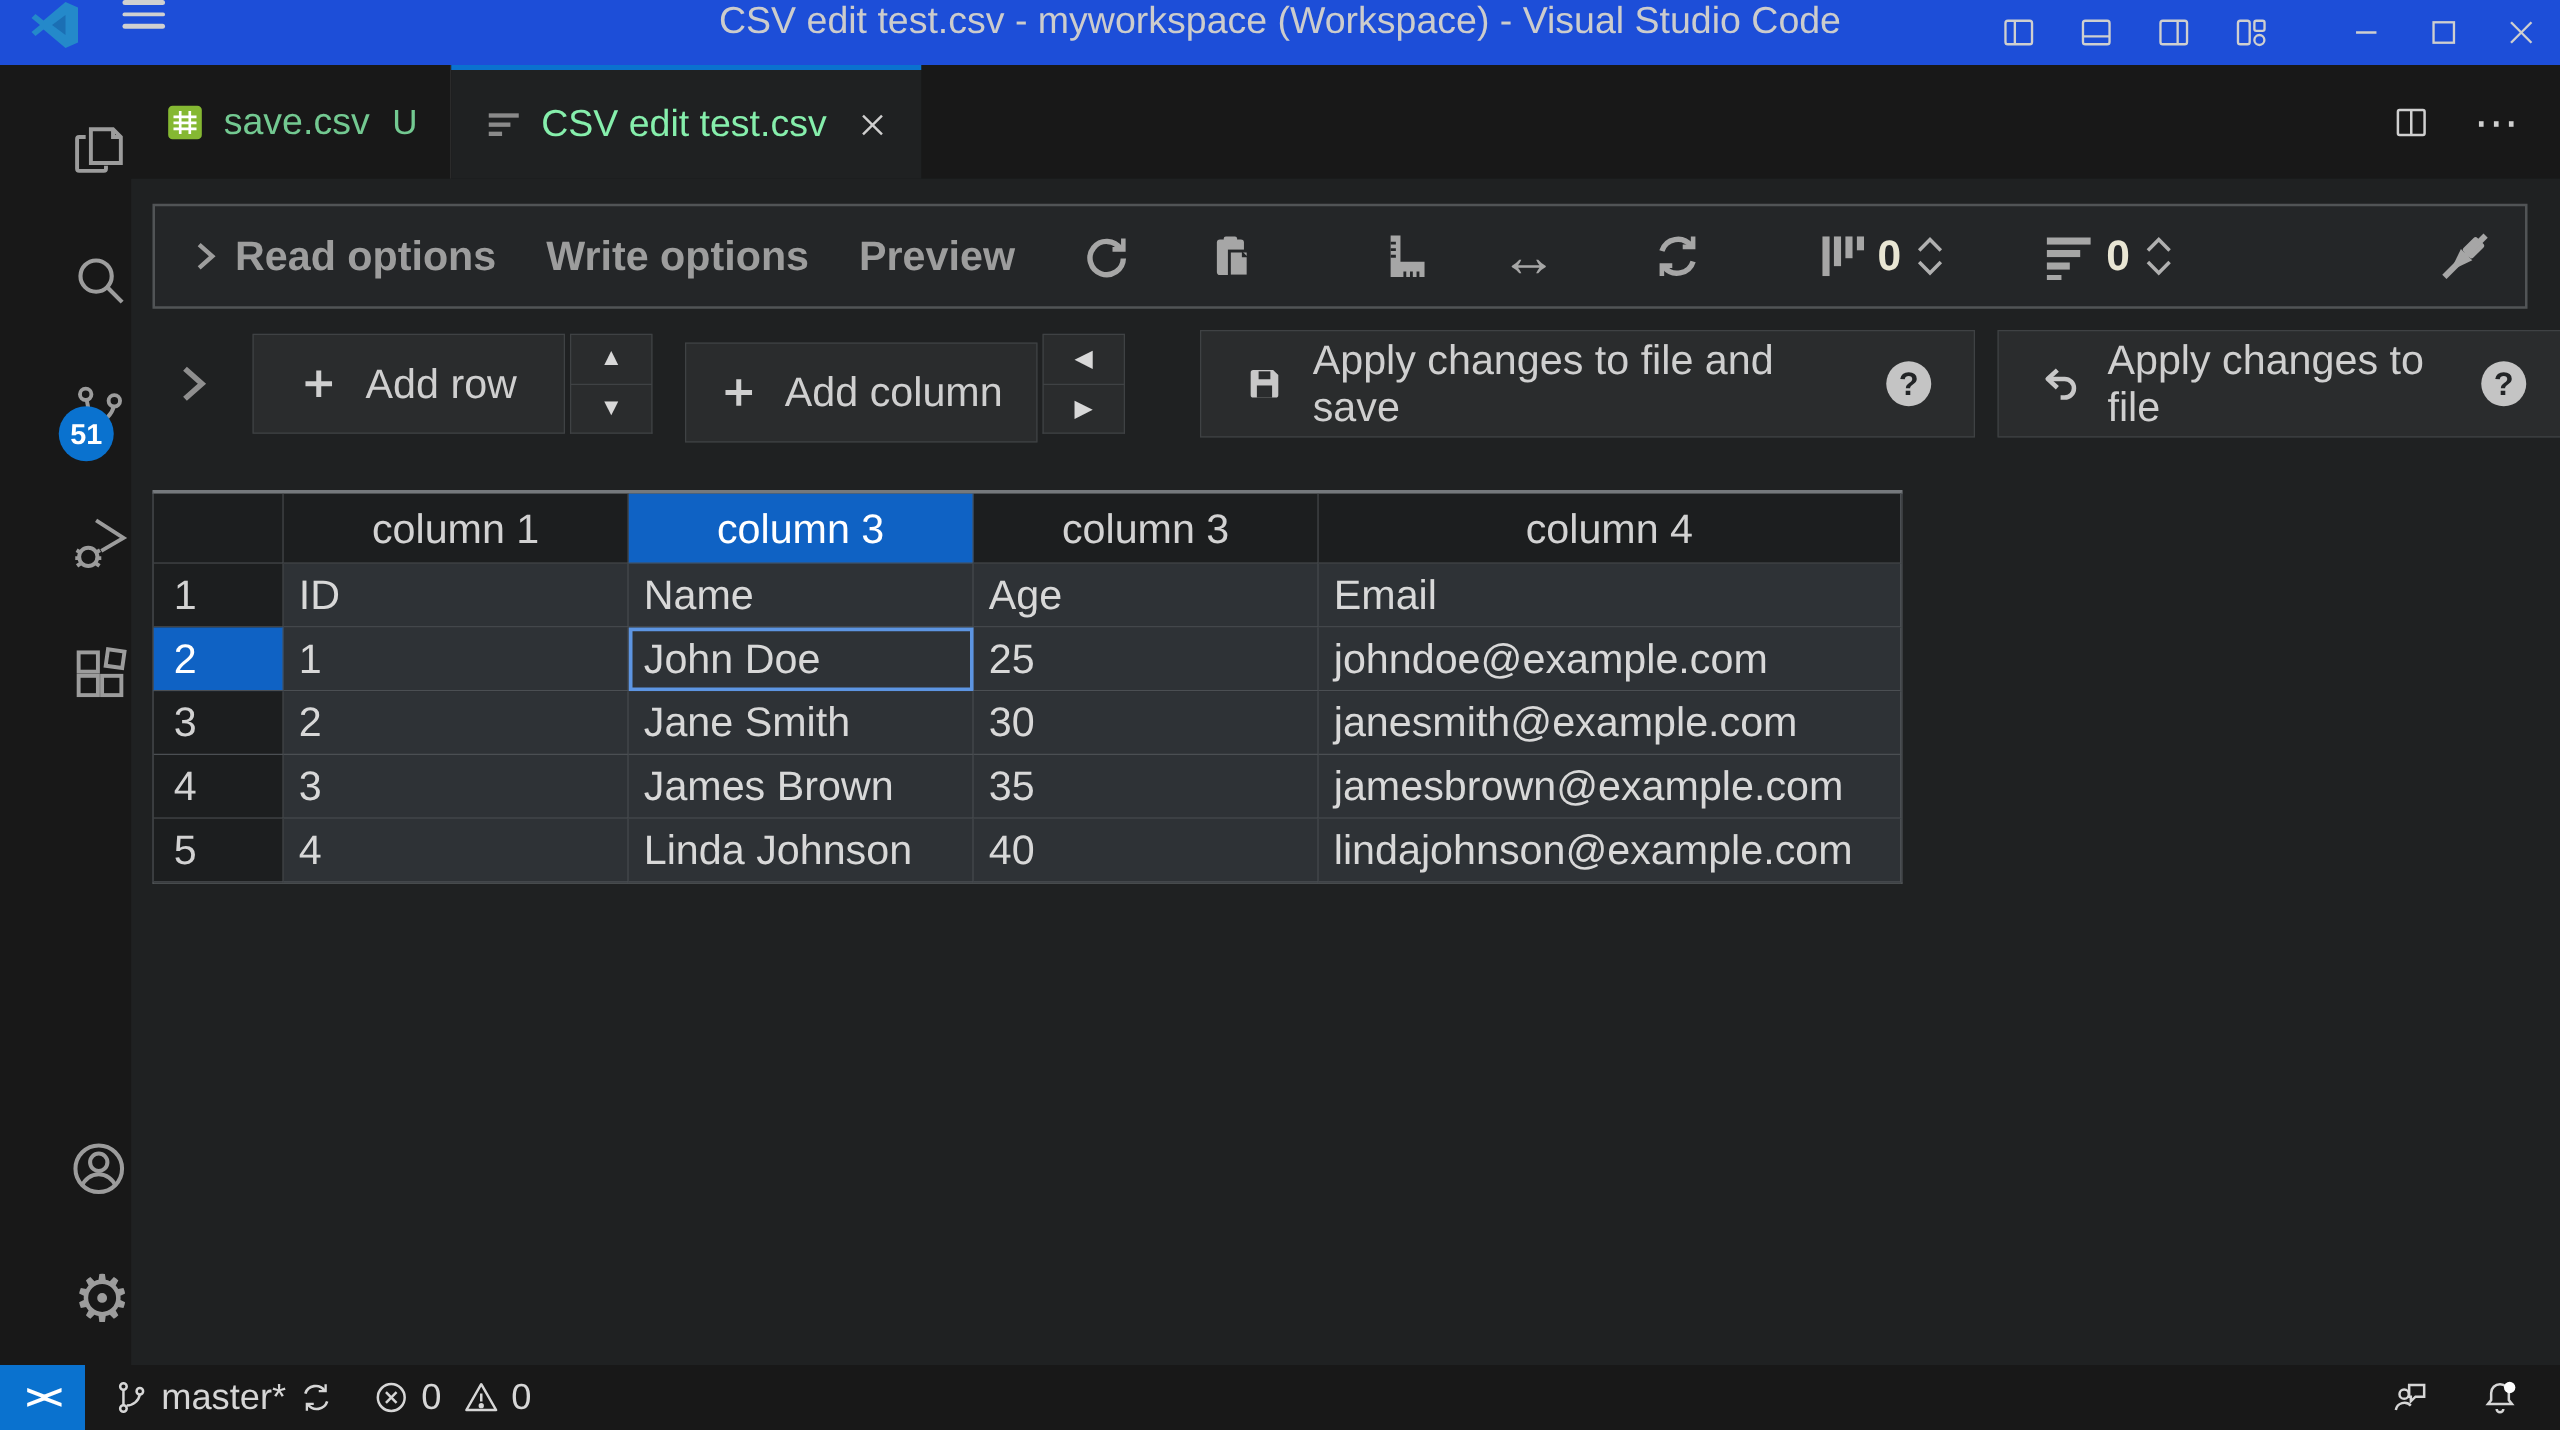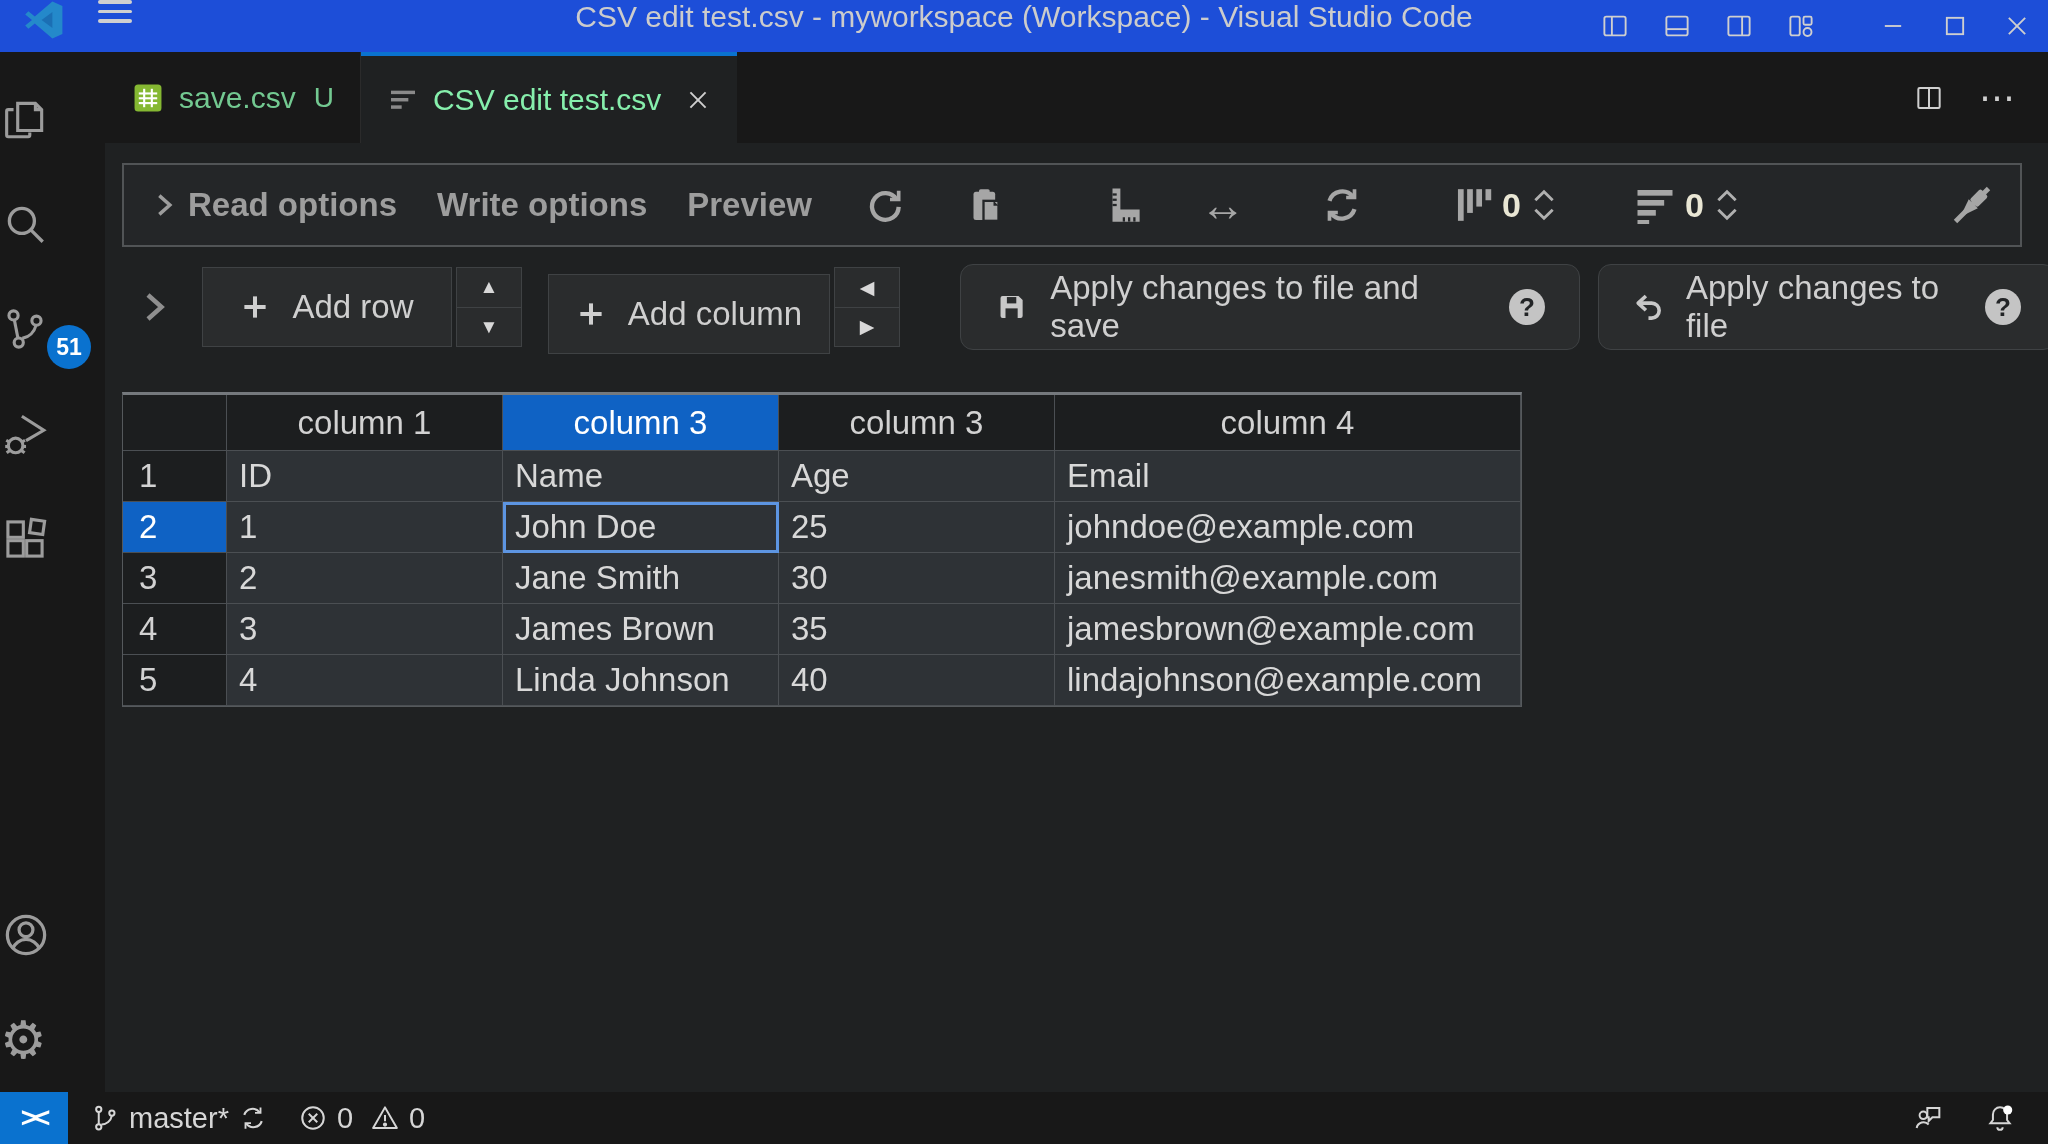--- a/index.html
+++ b/index.html
@@ -15,21 +15,21 @@
   .menu-btn{margin-left:34px;width:34px;display:flex;flex-direction:column;gap:6px;cursor:pointer;}
   .menu-btn div{height:3.5px;background:#d0d0d0;border-radius:2px;}
   .win-title{position:absolute;left:0;right:0;text-align:center;font-size:30px;color:#cccccc;pointer-events:none;}
   .win-controls{margin-left:auto;display:flex;align-items:center;height:100%;}
   .wc-btn{width:62px;height:52px;display:flex;align-items:center;justify-content:center;cursor:pointer;}
   .wc-btn.spacer{width:30px;}
 
   
   .activitybar{position:absolute;left:0;top:52px;bottom:52px;width:105px;background:#181818;
                display:flex;flex-direction:column;align-items:center;padding-top:14px;}
-  .act-item{position:relative;width:105px;height:105px;display:flex;align-items:center;justify-content:flex-start;cursor:pointer;}
+  .act-item{position:relative;width:105px;height:105px;display:flex;align-items:center;justify-content:flex-end;cursor:pointer;}
   .act-bottom{margin-top:auto;display:flex;flex-direction:column;align-items:center;width:100%;}
   .badge{position:absolute;right:14px;bottom:12px;min-width:44px;height:44px;border-radius:22px;
          background:#0a72cf;color:#ffffff;font-size:23px;font-weight:bold;
          display:flex;align-items:center;justify-content:center;}
   .gear-glyph{font-size:52px;color:#9c9c9c;line-height:1;}
 
   
   .tabbar{position:absolute;left:105px;top:52px;right:0;height:91px;background:#181818;display:flex;}
   .tab{height:100%;display:flex;align-items:center;padding:0 26px;gap:14px;cursor:pointer;}
   .tab.inactive{background:#181818;border-right:1px solid #2b2b2b;color:#73c991;}
@@ -52,21 +52,21 @@
   .chev-stack{display:flex;flex-direction:column;gap:2px;cursor:pointer;}
 
   
   .action-row{position:absolute;left:17px;top:116px;width:1960px;height:96px;display:flex;align-items:center;}
   .btn{background:#2a2c2d;border:1px solid #3f4244;color:#cfcfcf;font-size:33px;
        display:flex;align-items:center;justify-content:center;gap:22px;cursor:pointer;}
   .spinner{display:flex;flex-direction:column;width:66px;height:80px;}
   .spin-btn{flex:1;background:#2a2c2d;border:1px solid #3f4244;color:#d8d8d8;font-size:19px;
             display:flex;align-items:center;justify-content:center;cursor:pointer;}
   .spin-btn + .spin-btn{border-top:none;}
-  .big-btn{height:86px;padding:0 34px;justify-content:space-between;border-radius:13px;}
+  .big-btn{height:86px;padding:0 34px;justify-content:space-between;}
   .q-circle{width:36px;height:36px;border-radius:50%;background:#c4c4c4;color:#222426;
             font-size:26px;font-weight:bold;display:flex;align-items:center;justify-content:center;flex:none;}
 
   
   .csv-table{position:absolute;left:17px;top:222px;border:1px solid #55595c;border-top:3px solid #75797d;margin-top:27px;}
   .tr{display:flex;height:51px;}
   .tr.head{height:56px;}
   .th,.td,.rownum{border-right:1px solid #4b4f53;border-bottom:1px solid #4b4f53;
                   display:flex;align-items:center;font-size:33px;overflow:hidden;white-space:nowrap;}
   .th{background:#1c1e1f;color:#d2d2d2;justify-content:center;cursor:pointer;}

